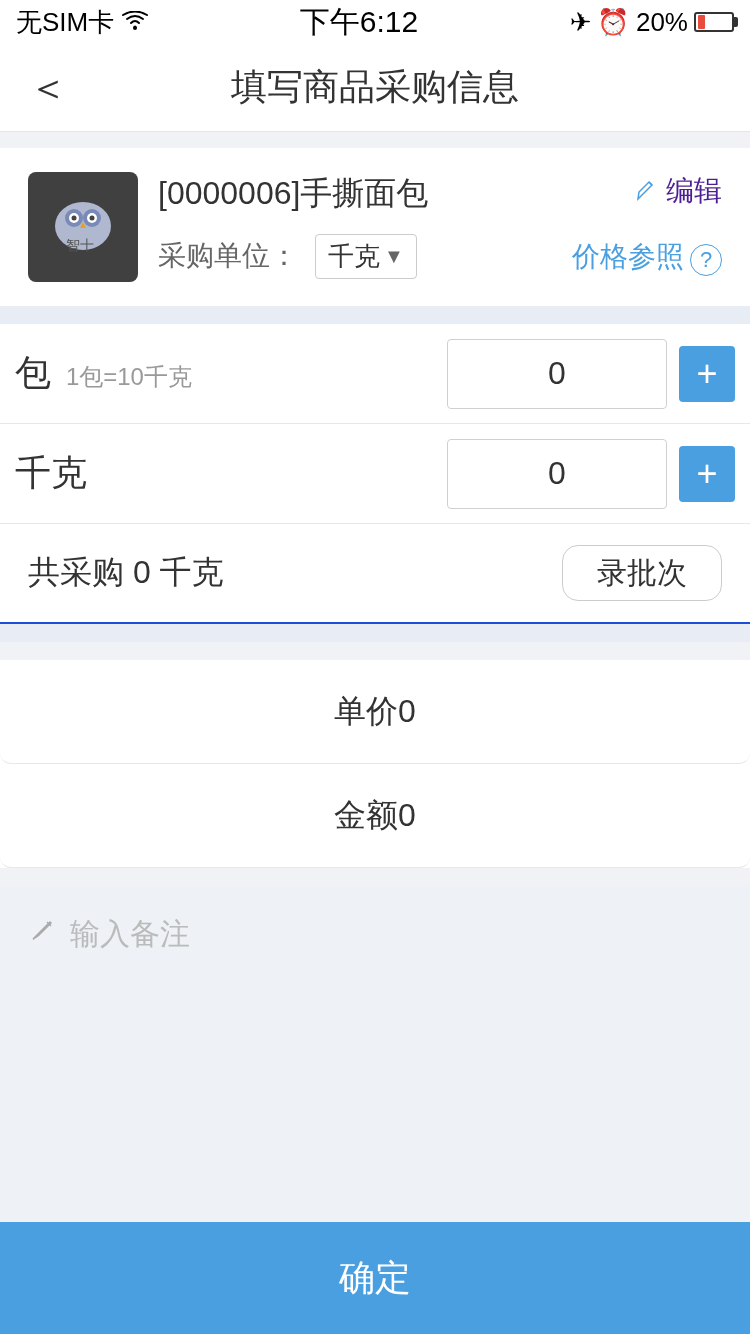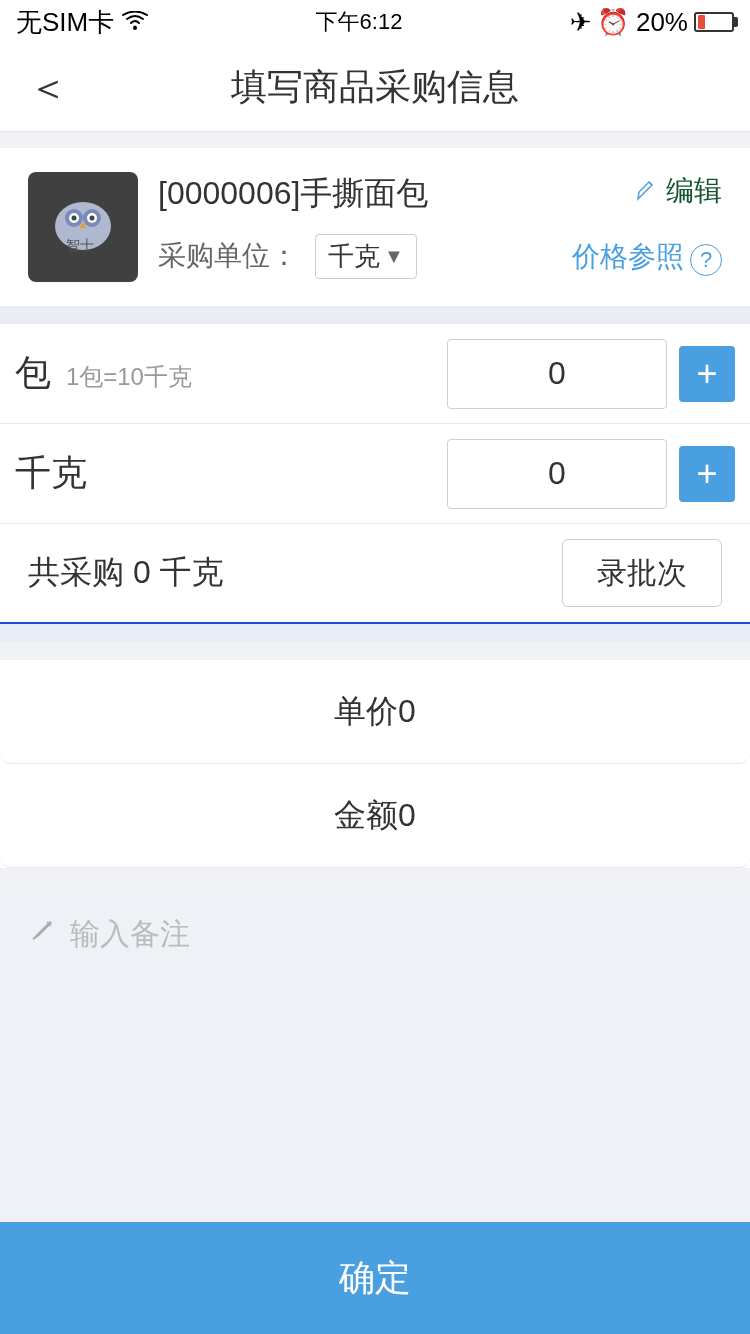--- a/index.html
+++ b/index.html
@@ -25,21 +25,21 @@
       font-size: 28px;
       color: #000;
     }
     .status-left {
       display: flex;
       align-items: center;
       gap: 8px;
       font-size: 26px;
     }
     .status-center {
-      font-size: 22px;
+      font-size: 30px;
       font-weight: 500;
     }
     .status-right {
       display: flex;
       align-items: center;
       gap: 6px;
       font-size: 26px;
     }
     .battery-icon {
       width: 40px;
@@ -125,21 +125,21 @@
       justify-content: space-between;
       margin-bottom: 18px;
     }
     .product-name {
       font-size: 32px;
       font-weight: 500;
       color: #333;
     }
     .edit-btn {
       font-size: 28px;
-      color: #14532d;
+      color: #4c1d95;
       display: flex;
       align-items: center;
       gap: 4px;
       cursor: pointer;
     }
     .purchase-unit-row {
       display: flex;
       align-items: center;
       justify-content: space-between;
     }
@@ -255,23 +255,23 @@
       padding: 0 28px;
       height: 100px;
       border-bottom: 2px solid #1d4ed8;
     }
     .summary-text {
       font-size: 32px;
       color: #333;
     }
     .batch-btn {
       width: 160px;
-      height: 68px;
+      height: 56px;
       border: 1px solid #ccc;
-      border-radius: 6px;
+      border-radius: 16px;
       display: flex;
       align-items: center;
       justify-content: center;
       font-size: 30px;
       color: #333;
       background: #fff;
       cursor: pointer;
     }
 
     

